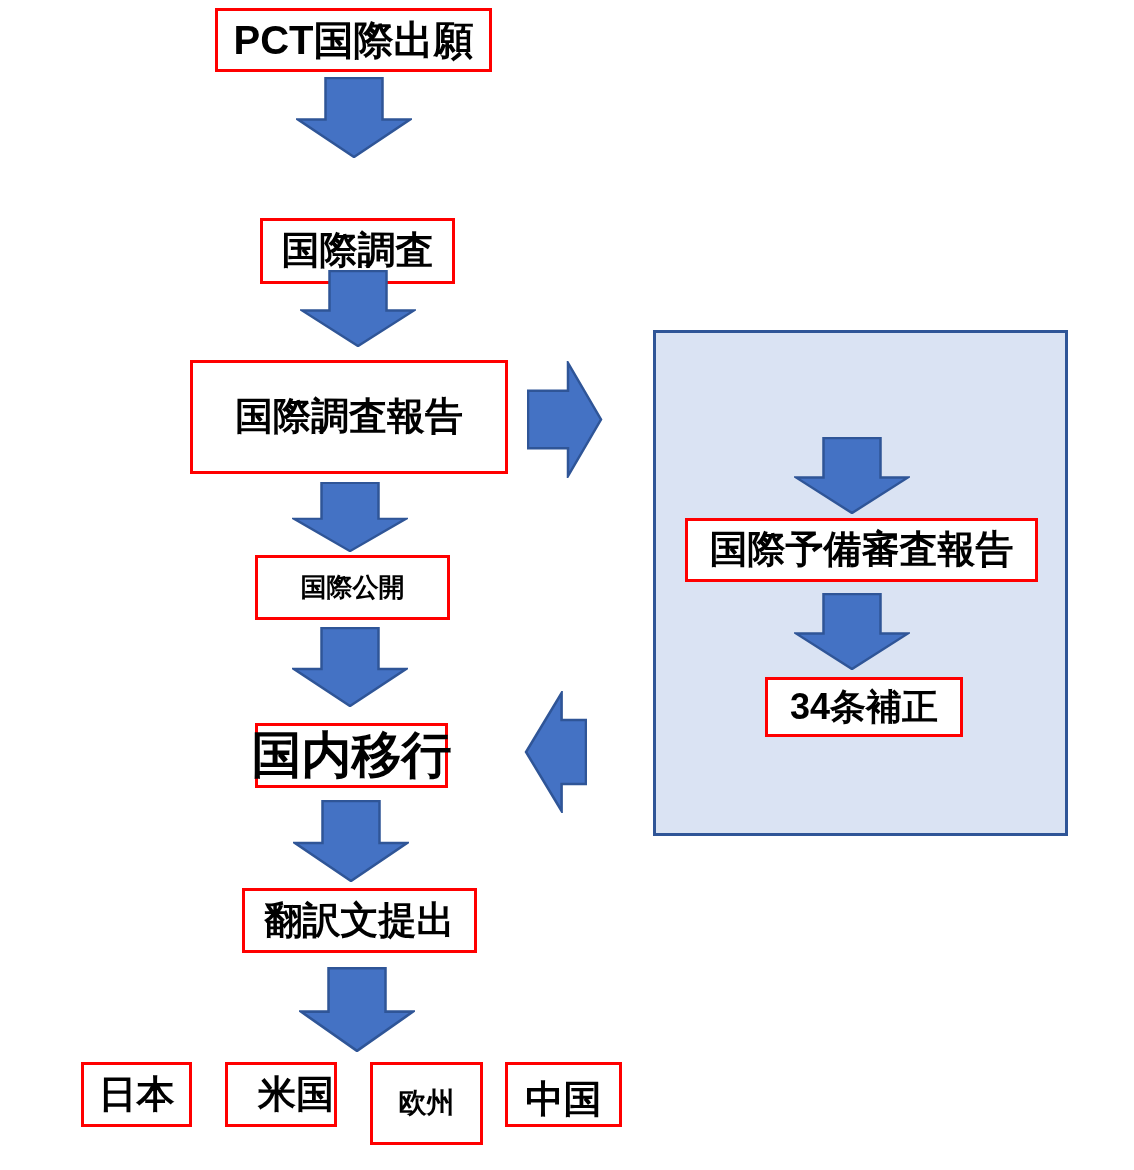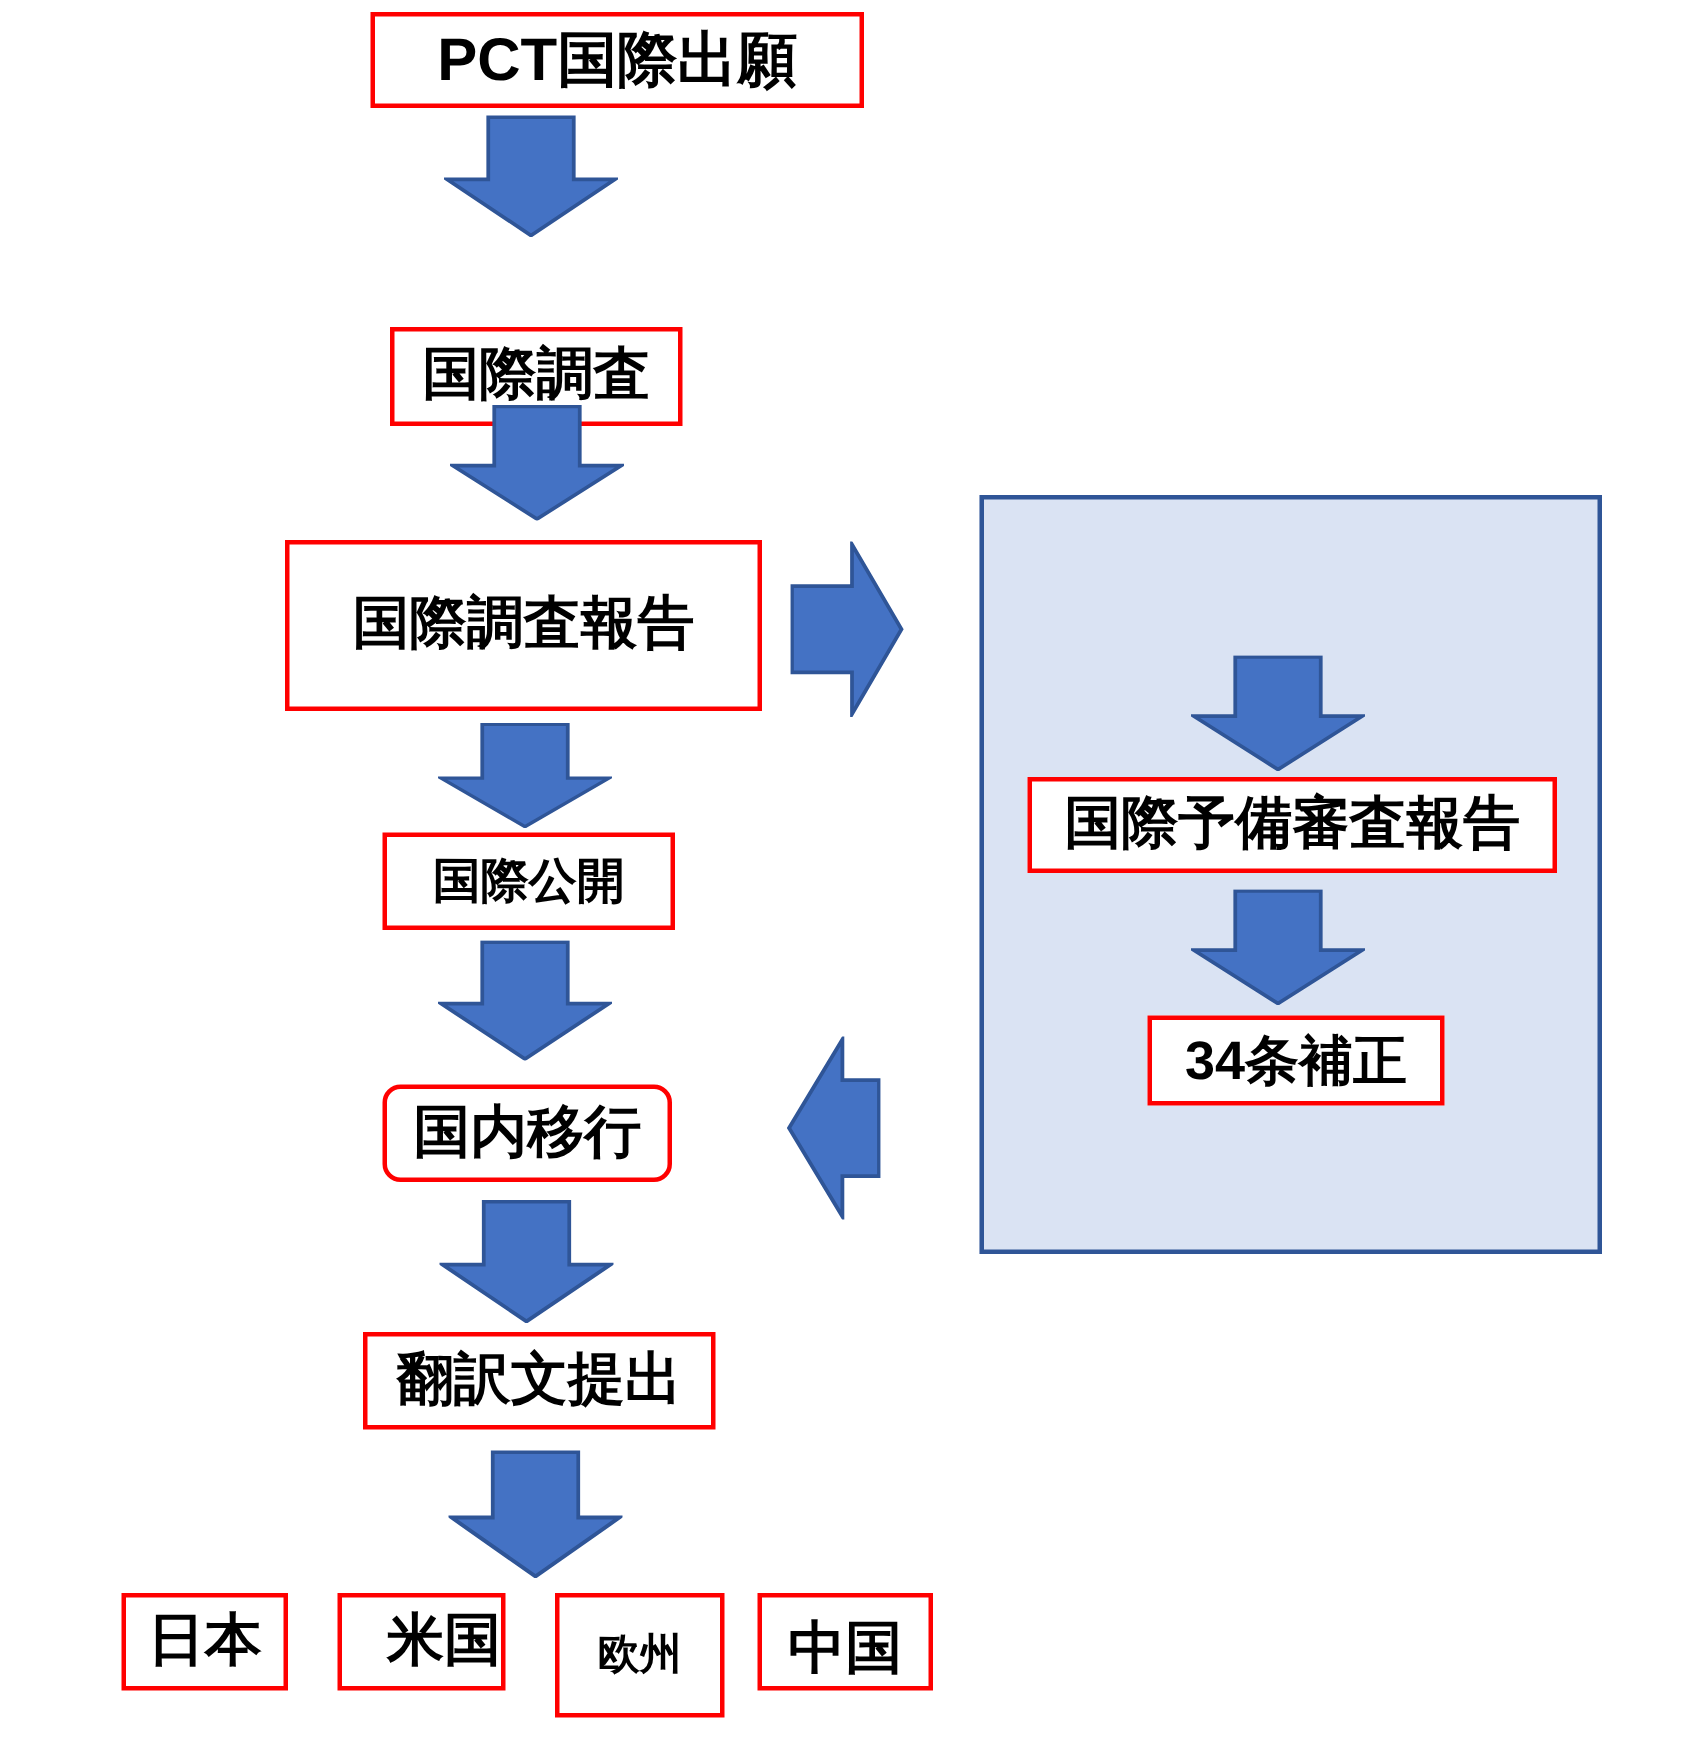--- a/index.html
+++ b/index.html
@@ -56,37 +56,37 @@
     stroke-width: 2.5;
   }
 </style>
 </head>
 <body>
 
 <div class="canvas">
 
   <div class="panel" style="left:653px; top:330px; width:415px; height:506px;"></div>
 
-  <div class="node" style="left:215px; top:8px; width:329px; height:64px; font-size:40px;margin-left:32px;">
+  <div class="node" style="left:215px; top:8px; width:277px; height:64px; font-size:40px;">
     <span>PCT国際出願</span>
   </div>
 
   <div class="node" style="left:260px; top:177px; width:195px; height:66px; font-size:38px;margin-top:41px;">
     <span>国際調査</span>
   </div>
 
   <div class="node" style="left:190px; top:360px; width:318px; height:114px; font-size:38px;">
     <span>国際調査報告</span>
   </div>
 
-  <div class="node" style="left:255px; top:555px; width:195px; height:65px; font-size:32px;">
+  <div class="node" style="left:255px; top:555px; width:195px; height:65px; font-size:26px;">
     <span>国際公開</span>
   </div>
 
-  <div class="node" style="left:255px; top:723px; width:193px; height:65px; font-size:38px;border-radius:12px;">
+  <div class="node" style="left:255px; top:723px; width:193px; height:65px; font-size:50px;">
     <span>国内移行</span>
   </div>
 
   <div class="node" style="left:242px; top:888px; width:235px; height:65px; font-size:38px;">
     <span>翻訳文提出</span>
   </div>
 
   <div class="node" style="left:81px; top:1062px; width:111px; height:65px; font-size:38px;">
     <span>日本</span>
   </div>

